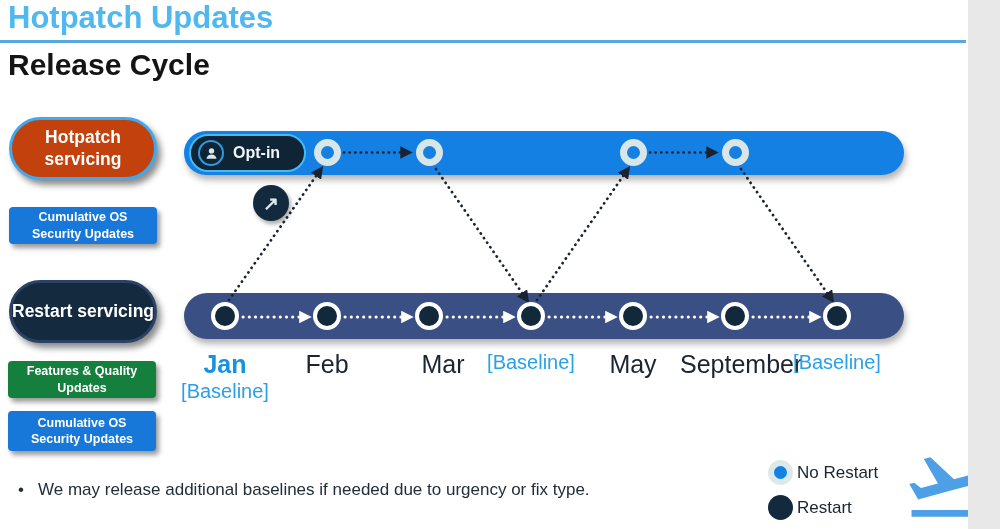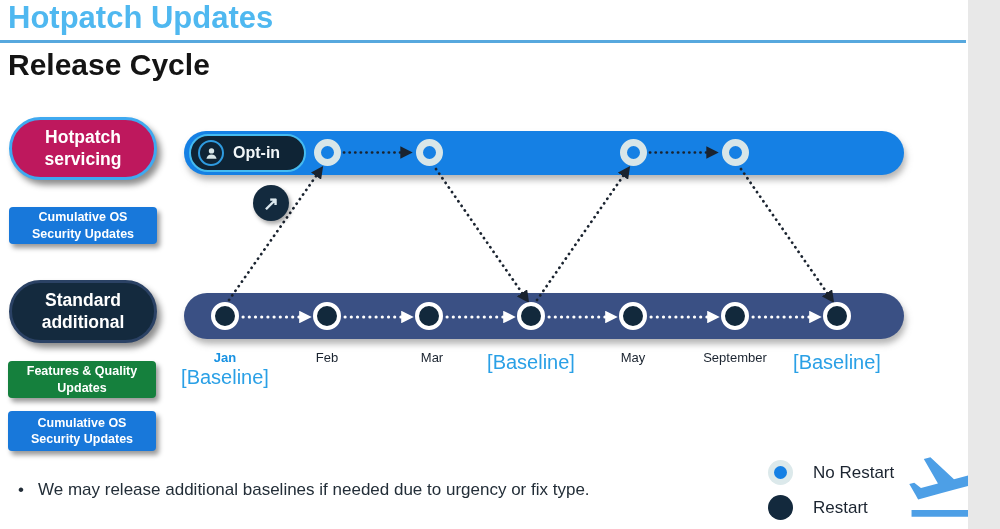--- a/index.html
+++ b/index.html
@@ -9,21 +9,21 @@
   
   .title { position:absolute; left:8px; top:0px; font-size:31px; font-weight:bold; color:#4FB8F0; }
   .title-underline { position:absolute; left:0; top:40px; width:966px; height:3px; background:#57A8DE; }
   .subtitle { position:absolute; left:8px; top:48px; font-size:30px; font-weight:bold; color:#141414;text-align:right; }
 
   
   .pill-big { position:absolute; width:148px; height:63px; border-radius:32px;
     display:flex; align-items:center; justify-content:center; text-align:center;
     color:#fff; font-size:17.5px; font-weight:bold; line-height:1.25;
     box-shadow:4px 5px 6px rgba(0,0,0,.45); }
-  .hotpatch-pill { left:9px; top:117px; background:#be185d; border:3px solid #3FA9F0; }
+  .hotpatch-pill { left:9px; top:117px; background:#c2410c; border:3px solid #3FA9F0; }
   .standard-pill { left:9px; top:280px; background:#142A3E; border:3px solid #2B4265; }
   .pill-small { position:absolute; width:148px; border-radius:4px;
     display:flex; align-items:center; justify-content:center; text-align:center;
     color:#fff; font-size:12.5px; font-weight:bold; line-height:1.3; padding:4px 6px;
     box-shadow:3px 4px 5px rgba(0,0,0,.4); }
   .sec1 { left:9px; top:207px; height:37px; background:#1878DA; }
   .feat { left:8px; top:361px; height:37px; background:#15803d; }
   .sec2 { left:8px; top:411px; height:40px; background:#1878DA; }
 
   
@@ -49,26 +49,26 @@
   
   .node-top { position:absolute; top:139px; width:27px; height:27px; border-radius:50%;
     background:#1580E4; border:7px solid #D8E6E8; z-index:6; }
   .node-bottom { position:absolute; top:302px; width:28px; height:28px; border-radius:50%;
     background:#12293C; border:4px solid #ffffff; z-index:6; }
 
   .overlay { position:absolute; left:0; top:0; z-index:5; pointer-events:none; }
 
   
   .month { position:absolute; top:350px; width:110px; text-align:center; }
-  .mlabel { font-size:13px; color:#1B2430; }
+  .mlabel { font-size:25px; color:#1B2430; }
   .month.hl .mlabel { color:#1791E2; font-weight:bold; }
   .mbase { font-size:20px; color:#2AA0E6; margin-top:1px; }
 
   
-  .legend-item { position:absolute; display:flex; align-items:center; gap:20px; }
+  .legend-item { position:absolute; display:flex; align-items:center; gap:4px; }
   .li-1 { left:768px; top:460px; }
   .li-2 { left:768px; top:495px; }
   .legend-dot { width:25px; height:25px; border-radius:50%; flex:0 0 auto;
     display:flex; align-items:center; justify-content:center; }
   .dot-norestart { background:#DCE9EB; }
   .dot-norestart .inner { width:13px; height:13px; border-radius:50%; background:#1580E4; }
   .dot-restart { background:#13293D; }
   .legend-label { font-size:17px; color:#1B2430; }
 
   .plane { position:absolute; left:903px; top:445px; }
@@ -82,21 +82,21 @@
 <body>
 
 <div class="canvas">
 
   <div class="title">Hotpatch Updates</div>
   <div class="title-underline"></div>
   <div class="subtitle">Release Cycle</div>
 
   <div class="pill-big hotpatch-pill">Hotpatch servicing</div>
   <div class="pill-small sec1">Cumulative OS Security Updates</div>
-  <div class="pill-big standard-pill">Standard additional</div>
+  <div class="pill-big standard-pill">Restart servicing</div>
   <div class="pill-small feat">Features &amp; Quality Updates</div>
   <div class="pill-small sec2">Cumulative OS Security Updates</div>
 
   <div class="bar bar-hotpatch"></div>
   <div class="bar bar-standard"></div>
 
   <svg class="overlay" width="1000" height="529" viewBox="0 0 1000 529">
     <defs>
       <marker id="arrB" viewBox="0 0 10 10" refX="7" refY="5" markerWidth="4.6" markerHeight="4.6" orient="auto">
         <path d="M0,0 L10,5 L0,10 z" fill="#1A232F"></path>
@@ -148,21 +148,21 @@
   <div class="node-bottom" style="left:721px"></div>
   <div class="node-bottom" style="left:823px"></div>
 
   <div class="month hl" style="left:170px">
     <div class="mlabel">Jan</div>
     <div class="mbase">[Baseline]</div>
   </div>
   <div class="month" style="left:272px">
     <div class="mlabel">Feb</div>
   </div>
-  <div class="month" style="left:377px">
+  <div class="month" style="left:388px">
     <div class="mlabel">Mar</div>
   </div>
   <div class="month hl" style="left:476px">
     <div class="mbase">[Baseline]</div>
   </div>
   <div class="month" style="left:578px">
     <div class="mlabel">May</div>
   </div>
   <div class="month" style="left:680px">
     <div class="mlabel">September</div>

